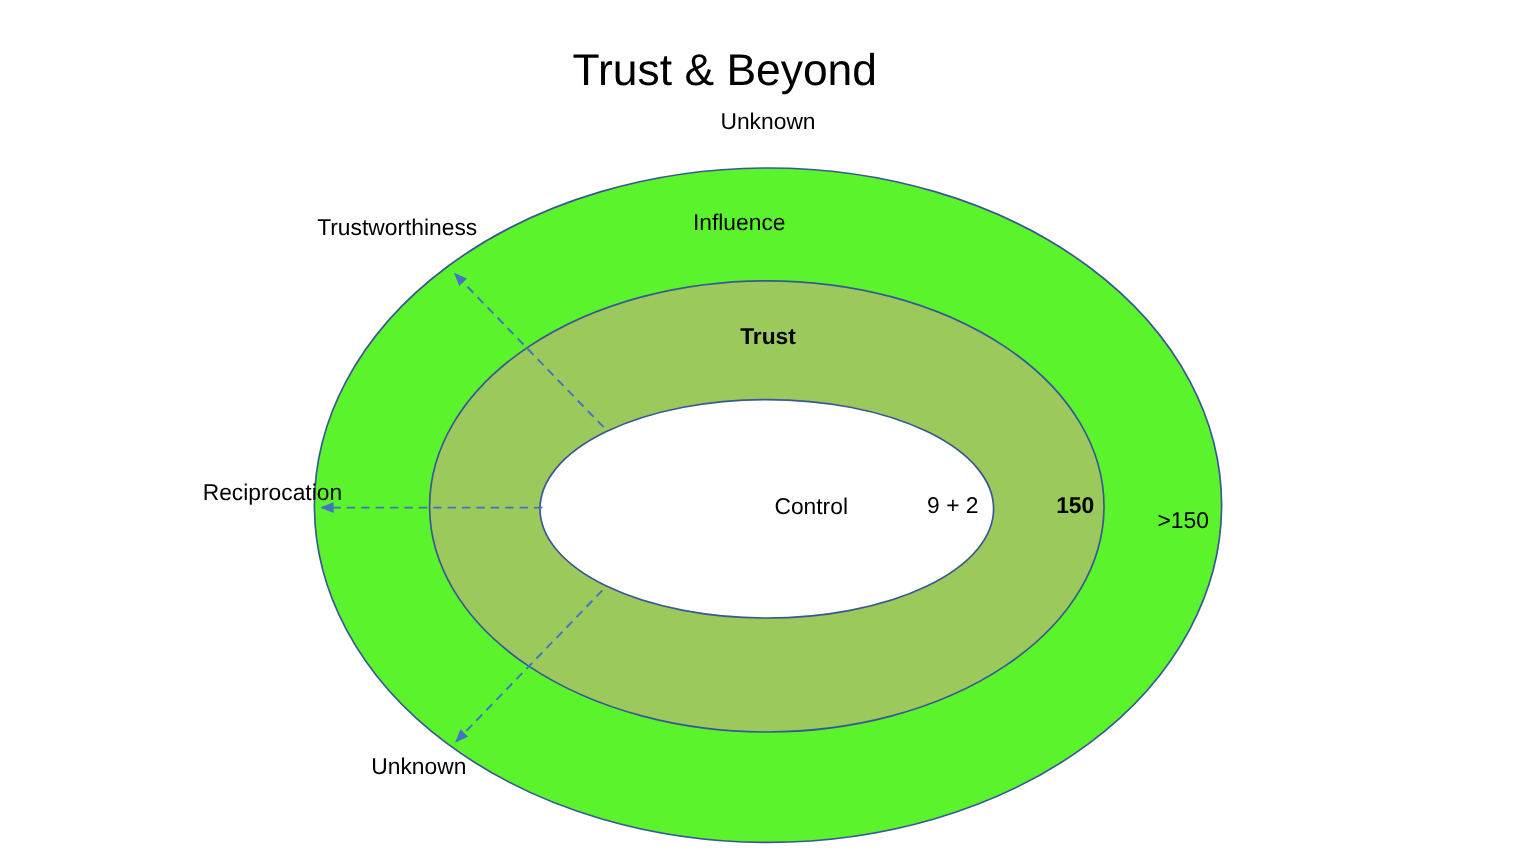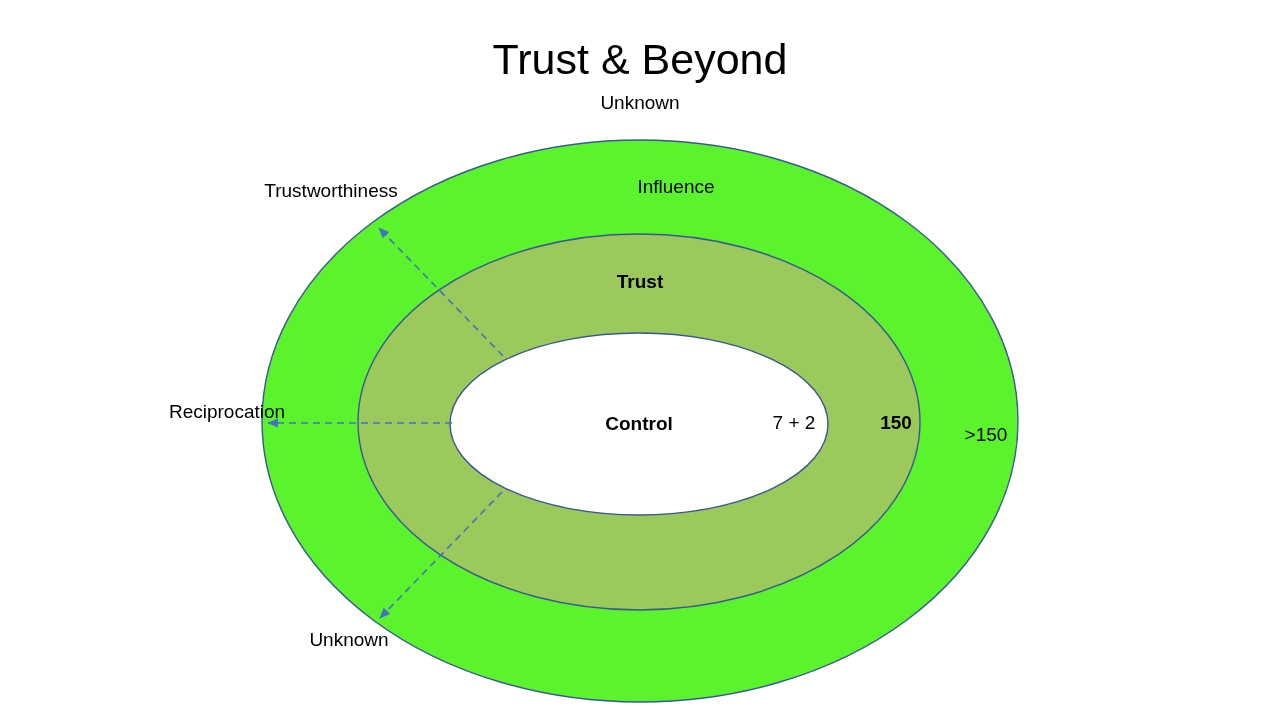--- a/index.html
+++ b/index.html
@@ -31,32 +31,32 @@
     position: absolute;
     transform: translate(-50%, -50%);
     white-space: nowrap;
     font-size: 19px;
     line-height: 1.2;
     color: #000000;
     text-align: center;
   }
   .slide-title {
     position: absolute;
-    left: 640px;
+    left: 604px;
     top: 59px;
     transform: translate(-50%, -50%);
     white-space: nowrap;
-    font-size: 43px;
+    font-size: 37px;
     font-weight: 400;
     color: #000000;
   }
   .title-unknown    { left: 640px; top: 103px; }
-  .title-influence  { left: 676px; top: 187px; }
+  .title-influence  { left: 616px; top: 187px; }
   .title-trust      { left: 640px; top: 282px; font-weight: bold; }
-  .title-control    { left: 639px; top: 424px; font-weight: bold; }
+  .title-control    { left: 676px; top: 424px; }
   .num-inner        { left: 794px; top: 423px; }
   .num-middle       { left: 896px; top: 423px; font-weight: bold; }
   .num-outer        { left: 986px; top: 435px; }
   .callout-trustworthiness { left: 331px; top: 191px; }
   .callout-reciprocation   { left: 189px; top: 412px; margin-left: 38px; }
   .callout-security        { left: 349px; top: 640px; }
 </style>
 </head>
 <body>
 
@@ -78,21 +78,21 @@
 
     <line class="arrow" x1="503" y1="356" x2="379" y2="228" marker-end="url(#arrowhead)"></line>
     <line class="arrow" x1="452" y1="423" x2="268" y2="423" marker-end="url(#arrowhead)"></line>
     <line class="arrow" x1="502" y1="492" x2="380" y2="618" marker-end="url(#arrowhead)"></line>
   </svg>
 
   <div class="lbl title-influence">Influence</div>
   <div class="lbl title-trust">Trust</div>
   <div class="lbl title-control">Control</div>
 
-  <div class="lbl num-inner">7 + 2</div>
+  <div class="lbl num-inner">9 + 2</div>
   <div class="lbl num-middle">150</div>
   <div class="lbl num-outer">&gt;150</div>
 
   <div class="lbl callout-trustworthiness">Trustworthiness</div>
   <div class="lbl callout-reciprocation">Reciprocation</div>
   <div class="lbl callout-security">Unknown</div>
 
 </div>
 
 </body></html>

